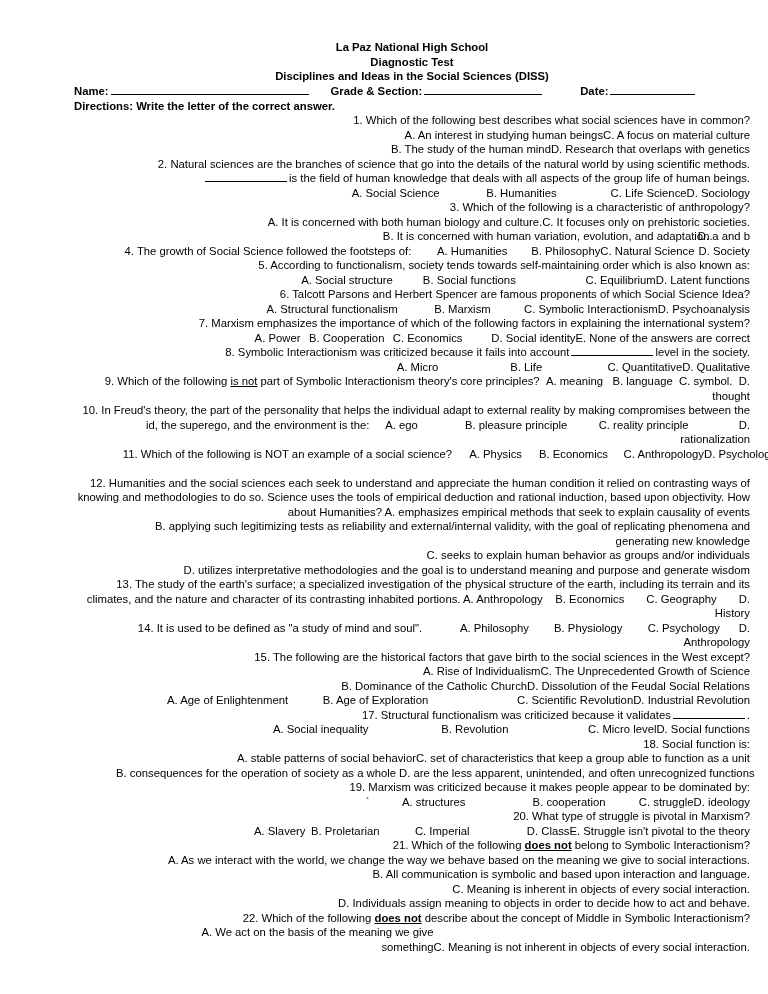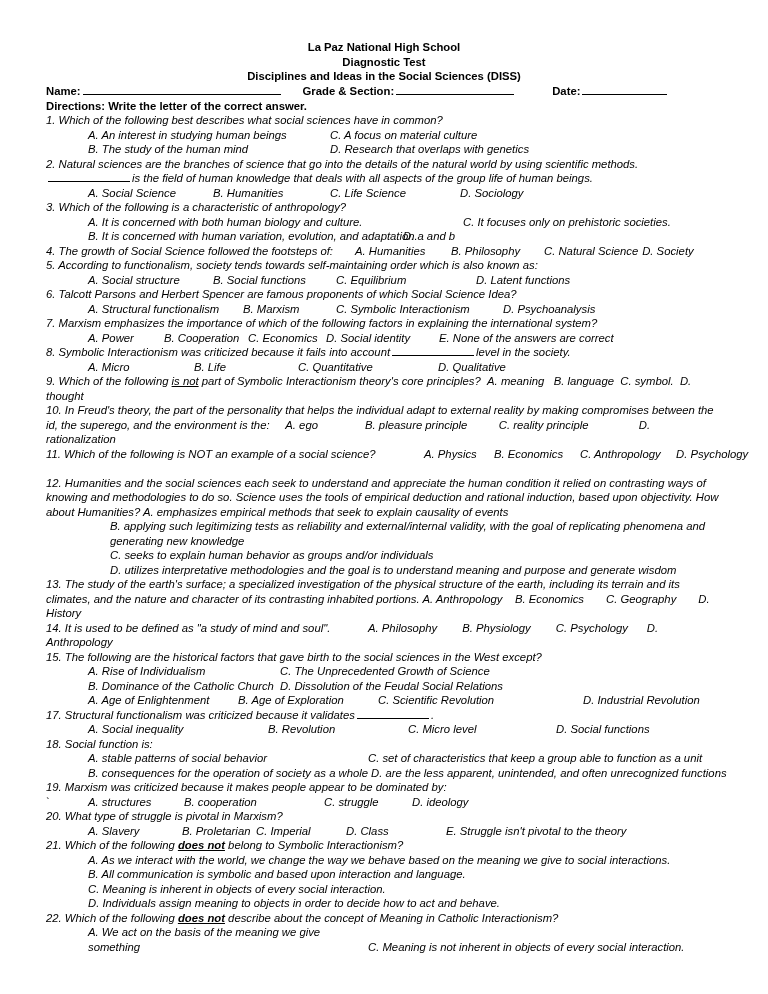--- a/index.html
+++ b/index.html
@@ -20,20 +20,21 @@
     width: 768px;
     height: 994px;
     box-sizing: border-box;
     padding: 40px 46px 0 46px;
     background: #ffffff;
   }
   .doc-body {
     width: 676px;
     font-size: 11.3px;
     line-height: 14.5px;
+    margin-left: 28px;
   }
 
   
   .title-block { text-align: center; }
   .title-line {
     font-weight: bold;
     font-size: 11.3px;
     line-height: 14.5px;
     white-space: nowrap;
   }
@@ -60,22 +61,21 @@
   .gap-md { display: inline-block; width: 38px; }
 
   .directions {
     font-weight: bold;
     line-height: 14.5px;
   }
 
   
   .q {
     line-height: 14.5px;
-    text-align: left;
-    font-style: italic;
+    text-align: right;
   }
   .q-stem { }
   .blank-inline {
     display: inline-block;
     border-bottom: 1.1px solid #000;
     width: 54px;
     height: 9px;
     margin: 0 2px;
     vertical-align: baseline;
   }
@@ -264,18 +264,18 @@
 
     <div class="q">
       <div class="q-stem"><span>21.  Which of the following</span> <b class="ubold">does not</b> <span>belong to Symbolic Interactionism?</span></div>
       <div class="opts ind1"><span class="opt">A. As we interact with the world, we change the way we behave based on the meaning we give to social interactions.</span></div>
       <div class="opts ind1"><span class="opt">B. All communication is symbolic and based upon interaction and language.</span></div>
       <div class="opts ind1"><span class="opt">C. Meaning is inherent in objects of every social interaction.</span></div>
       <div class="opts ind1"><span class="opt">D. Individuals assign meaning to objects in order to decide how to act and behave.</span></div>
     </div>
 
     <div class="q">
-      <div class="q-stem"><span>22. Which of the following</span> <b class="ubold">does not</b> <span>describe about the concept of Meaning in Catholic Interactionism?</span></div>
+      <div class="q-stem"><span>22. Which of the following</span> <b class="ubold">does not</b> <span>describe about the concept of Middle in Symbolic Interactionism?</span></div>
       <div class="q-stem" style="padding-left:42px"><span style="display:inline-block;width:280px">A. We act on the basis of the meaning we give something</span><span>C. Meaning is not inherent in objects of every social interaction.</span></div>
     </div>
 
   </div>
 </div>
 
 </body></html>

